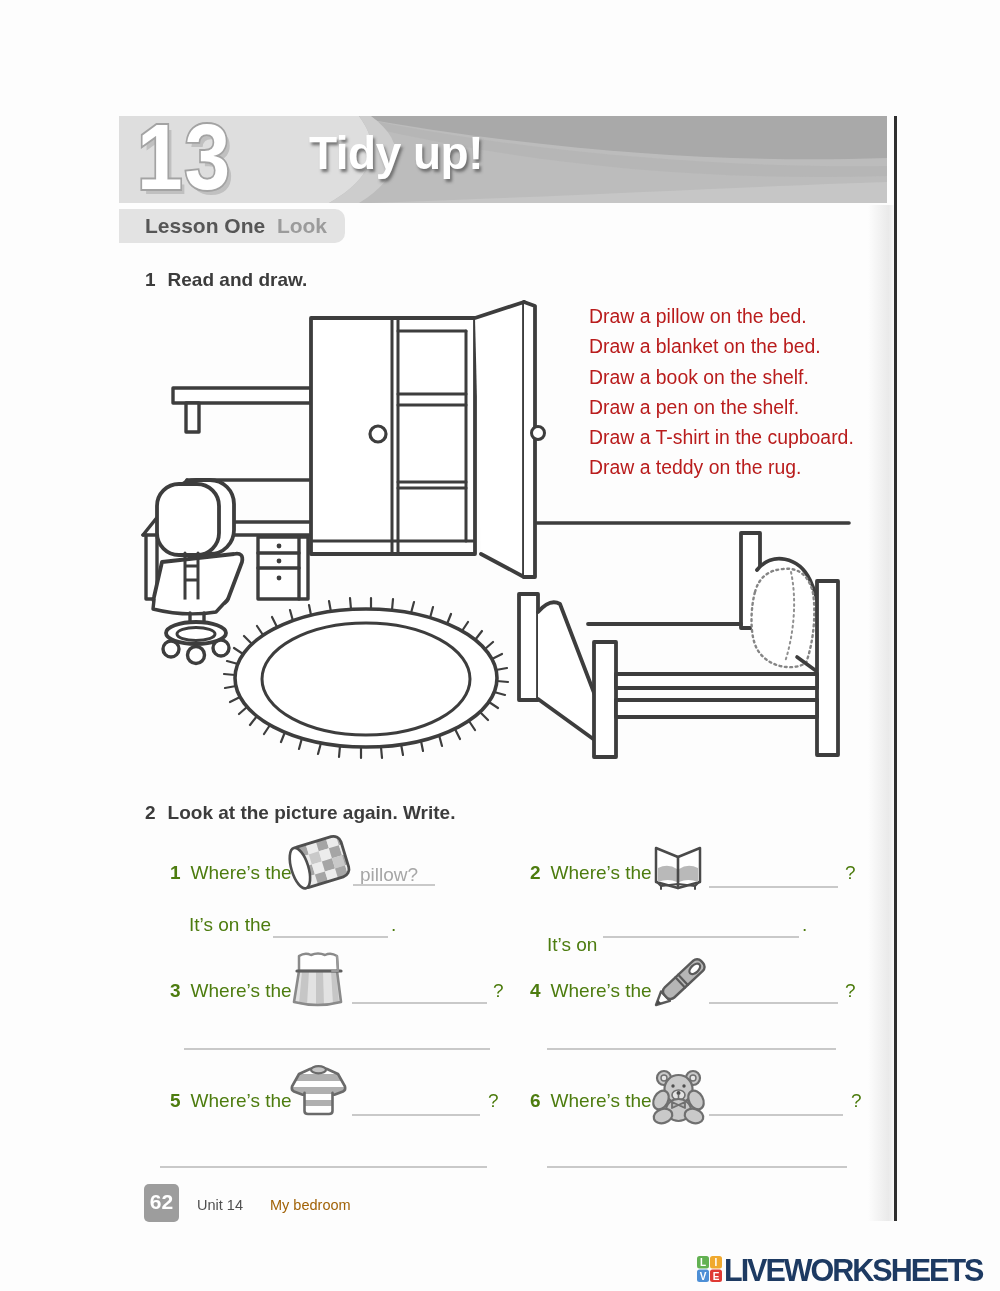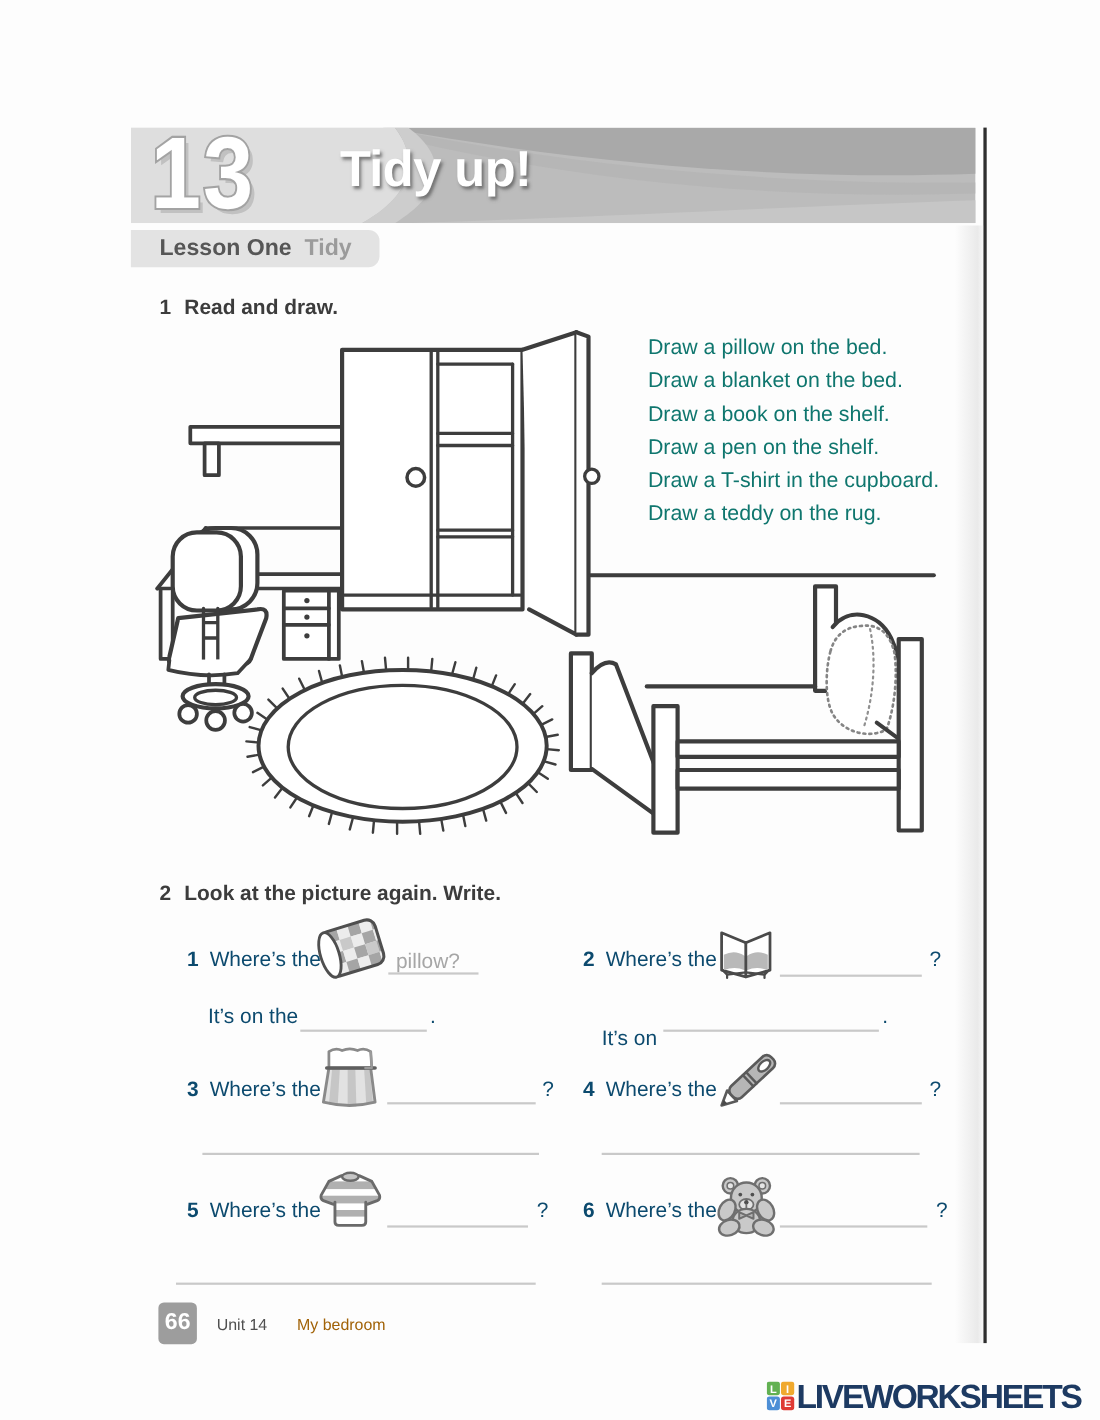--- a/index.html
+++ b/index.html
@@ -1,20 +1,20 @@
 <!DOCTYPE html>
 <html><head>
 <meta charset="utf-8">
 <style>
   html,body{margin:0;padding:0;}
   body{width:1000px;height:1291px;position:relative;background:#fdfdfd;
        font-family:"Liberation Sans", sans-serif;overflow:hidden;}
   .abs{position:absolute;}
   .ul{position:absolute;height:2px;background:#c9c9c9;}
-  .qtext{position:absolute;font-size:19px;color:#0c4a6e;white-space:nowrap;}
+  .qtext{position:absolute;font-size:19px;color:#4d7c0f;white-space:nowrap;}
   .qnum{font-weight:bold;margin-right:10px;}
 </style>
 </head>
 <body>
 
 <div class="abs" style="left:894px;top:116px;width:3px;height:1105px;background:#2f2f2f;"></div>
 
 <div class="abs" style="left:868px;top:205px;width:26px;height:1016px;background:linear-gradient(90deg,rgba(215,215,215,0) 0%,rgba(210,210,210,.45) 80%,rgba(235,235,235,.2) 100%);"></div>
 
 <div class="abs" style="left:119px;top:116px;width:768px;height:87px;overflow:hidden;">
@@ -32,25 +32,25 @@
   <g transform="translate(0,95) scale(1,1.13) translate(0,-95)">
   <text x="18" y="95" font-family="Liberation Sans" font-size="82" font-weight="bold" letter-spacing="2" fill="#b9b9b9" opacity=".8" transform="translate(4,4)">13</text>
   <text x="18" y="95" font-family="Liberation Sans" font-size="82" font-weight="bold" letter-spacing="2" fill="#ffffff" stroke="#a3a3a3" stroke-width="3.4" paint-order="stroke">13</text>
   </g>
 </svg>
 
 <div class="abs" style="left:309px;top:126px;font-size:46px;font-weight:bold;color:#ffffff;text-shadow:2px 3px 3px rgba(100,100,100,.85);letter-spacing:-0.5px;text-align:right;">Tidy up!</div>
 
 <div class="abs" style="left:119px;top:209px;width:226px;height:34px;background:#e3e3e3;border-radius:0 10px 10px 0;"></div>
 
-<div class="abs" style="left:145px;top:214px;font-size:21px;font-weight:bold;color:#565656;">Lesson One&nbsp; <span style="color:#9b9b9b;font-weight:bold;">Tidy</span></div>
+<div class="abs" style="left:145px;top:214px;font-size:21px;font-weight:bold;color:#565656;">Lesson One&nbsp; <span style="color:#9b9b9b;font-weight:bold;">Look</span></div>
 
 <div class="abs" style="left:145px;top:269px;font-size:19px;font-weight:bold;color:#3c3c3c;"><span style="margin-right:12px;">1</span>Read and draw.</div>
 
-<div class="abs" style="left:589px;top:301px;font-size:19.4px;color:#0f766e;line-height:30.3px;white-space:nowrap;">
+<div class="abs" style="left:589px;top:301px;font-size:19.4px;color:#b91c1c;line-height:30.3px;white-space:nowrap;">
 Draw a pillow on the bed.<br>
 Draw a blanket on the bed.<br>
 Draw a book on the shelf.<br>
 Draw a pen on the shelf.<br>
 Draw a T-shirt in the cupboard.<br>
 Draw a teddy on the rug.
 </div>
 
 <svg class="abs" style="left:0;top:0;" width="1000" height="1291" viewBox="0 0 1000 1291" fill="none" stroke-linecap="round" stroke-linejoin="round">
 
@@ -310,21 +310,21 @@
 <div class="ul" style="left:709px;top:1114px;width:134px;"></div>
 
 <div class="qtext" style="left:851px;top:1090px;">?</div>
 
 <div class="ul" style="left:160px;top:1166px;width:327px;"></div>
 
 <div class="ul" style="left:547px;top:1166px;width:300px;"></div>
 
 <div class="abs" style="left:144px;top:1184px;width:35px;height:38px;background:#9d9d9d;border-radius:5px;"></div>
 
-<div class="abs" style="left:144px;top:1190px;width:35px;text-align:center;font-size:21px;font-weight:bold;color:#ffffff;">66</div>
+<div class="abs" style="left:144px;top:1190px;width:35px;text-align:center;font-size:21px;font-weight:bold;color:#ffffff;">62</div>
 
 <div class="abs" style="left:197px;top:1197px;font-size:14.5px;color:#4f4f4f;">Unit 14</div>
 
 <div class="abs" style="left:270px;top:1197px;font-size:14.5px;color:#a16207;">My bedroom</div>
 
 <div class="abs" style="left:697px;top:1256px;width:26px;height:27px;">
   <svg width="26" height="27" viewBox="0 0 26 27">
     <rect x="0" y="0" width="12" height="12.5" rx="2.5" fill="#62b152"></rect>
     <rect x="13" y="0" width="12" height="12.5" rx="2.5" fill="#f0a92e"></rect>
     <rect x="0" y="13.5" width="12" height="12.5" rx="2.5" fill="#4d8fd6"></rect>

